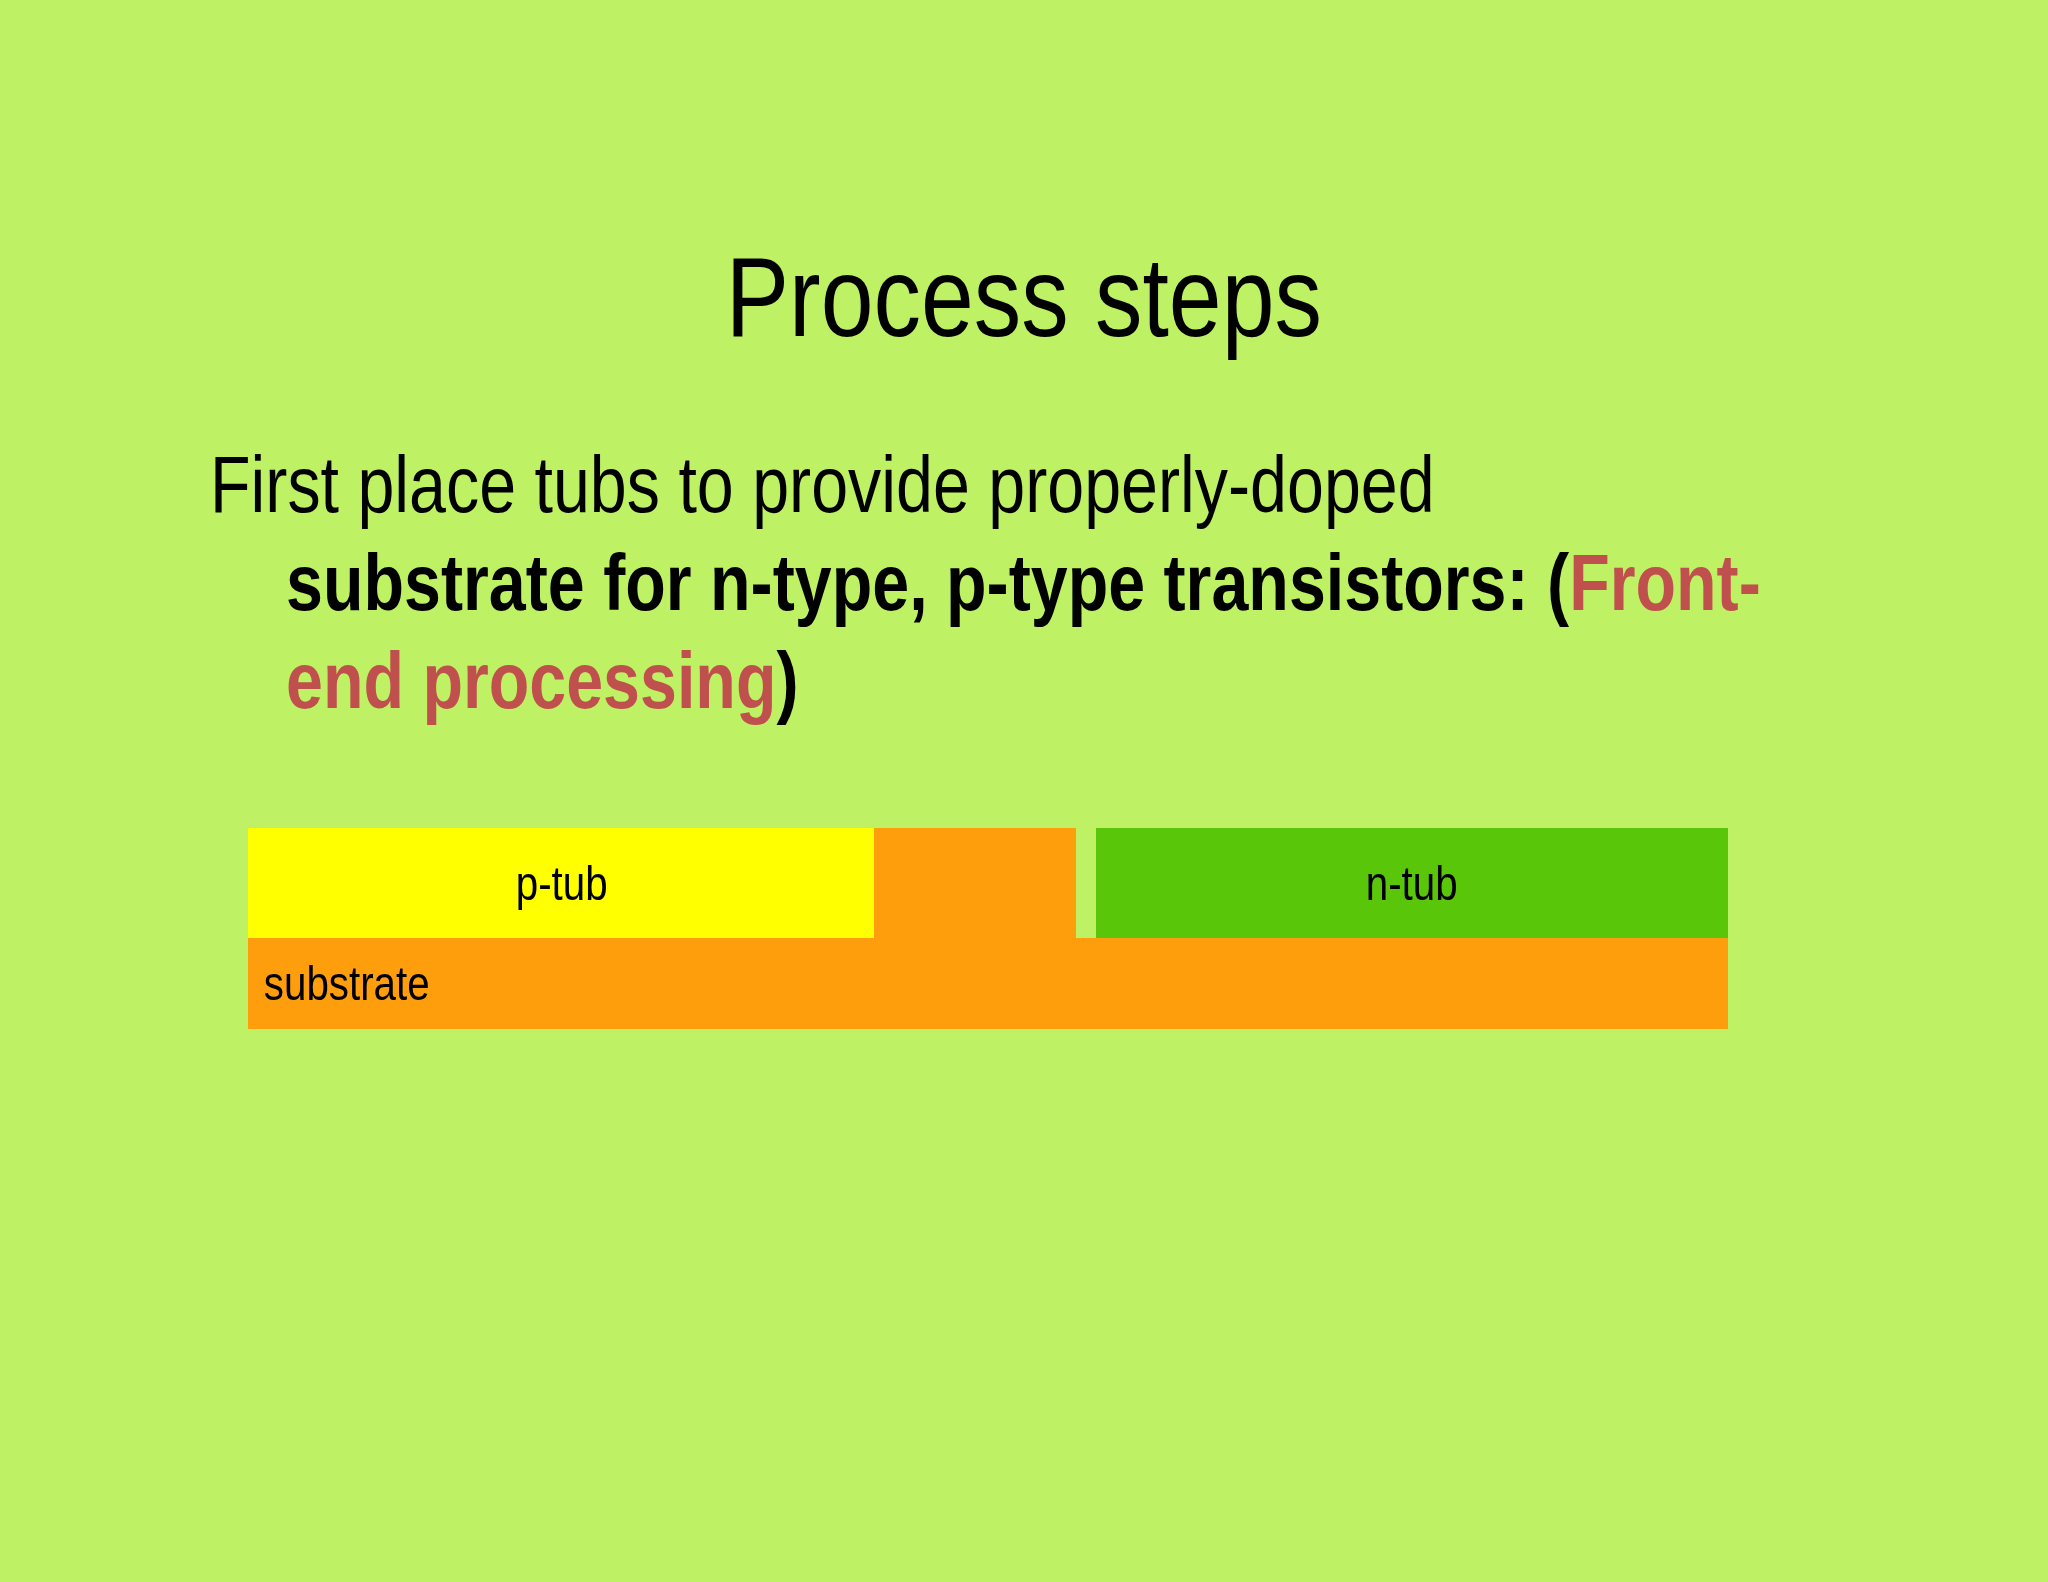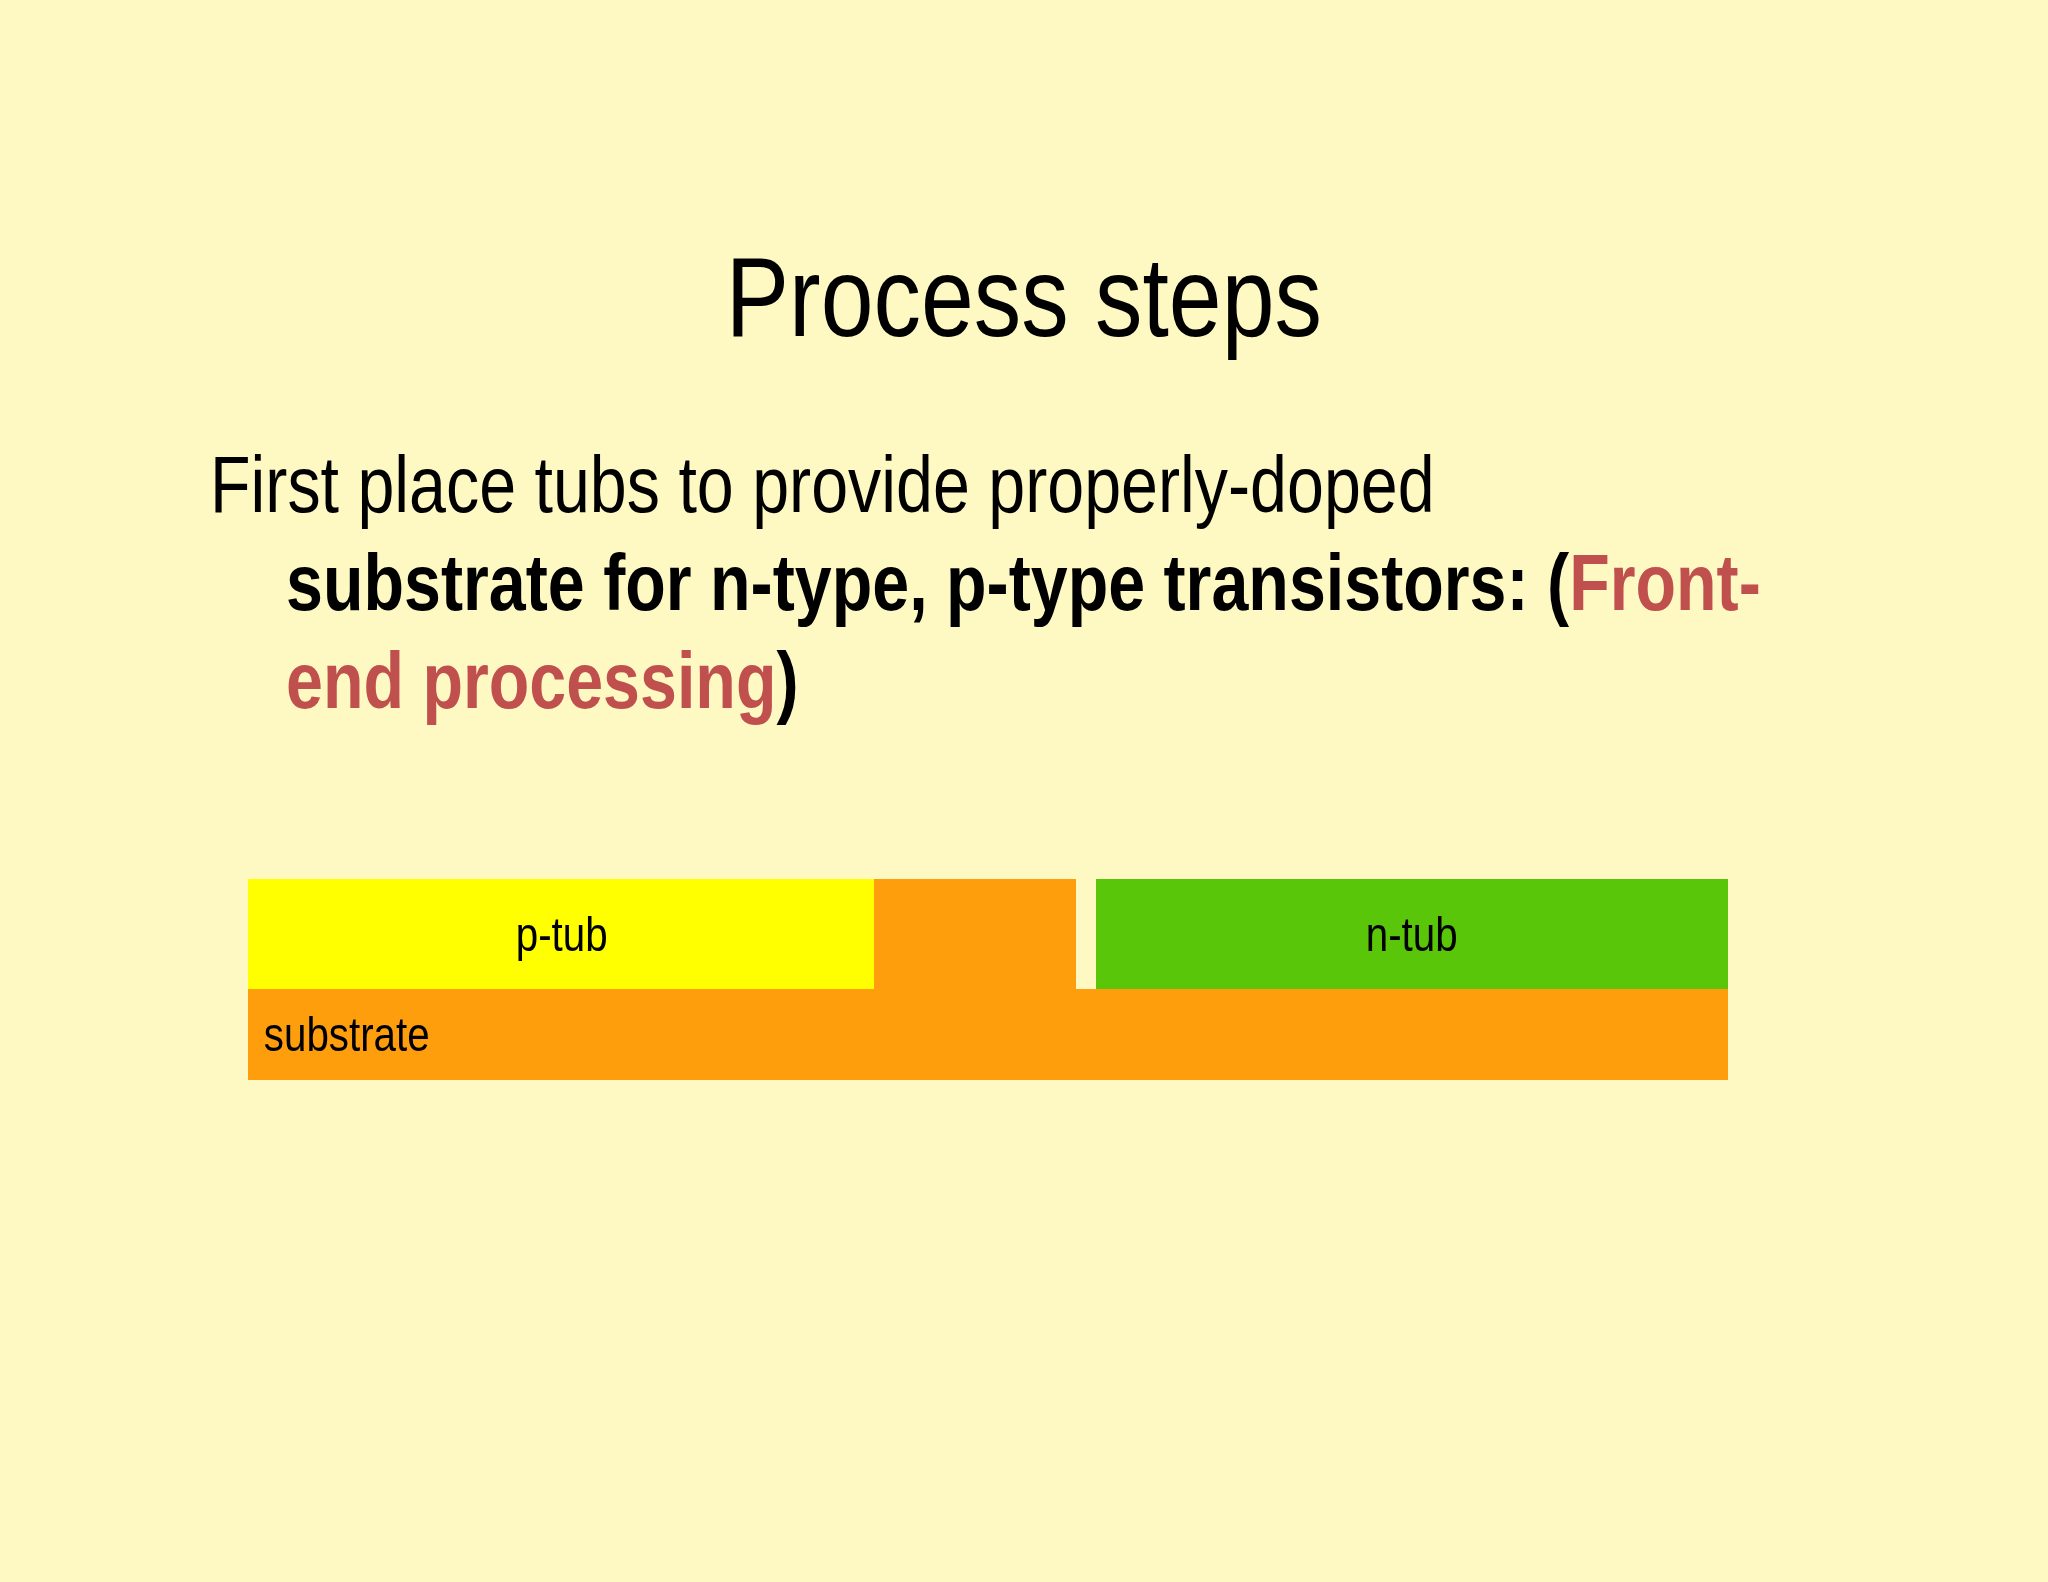--- a/index.html
+++ b/index.html
@@ -4,21 +4,21 @@
 <style>
   html, body {
     margin: 0;
     padding: 0;
     background: #ffffff;
   }
   .slide {
     position: relative;
     width: 2048px;
     height: 1582px;
-    background: #fef9c3;
+    background: #bef264;
     overflow: hidden;
     font-family: "Liberation Sans", sans-serif;
     color: #000000;
   }
   
   .narrow {
     display: inline-block;
     transform: scaleX(0.84);
     transform-origin: left center;
     white-space: nowrap;
@@ -44,21 +44,21 @@
     top: 436px;
     font-size: 79px;
     line-height: 98px;
   }
   .body-line { white-space: nowrap; }
   .body-line.indented { margin-left: 76px; font-weight: bold; }
 
   .diagram {
     position: absolute;
     left: 248px;
-    top: 879px;
+    top: 828px;
     width: 1480px;
     height: 201px;
     font-size: 48px;
   }
   .tub-row {
     display: flex;
     height: 110px;
   }
   .cell {
     display: flex;

